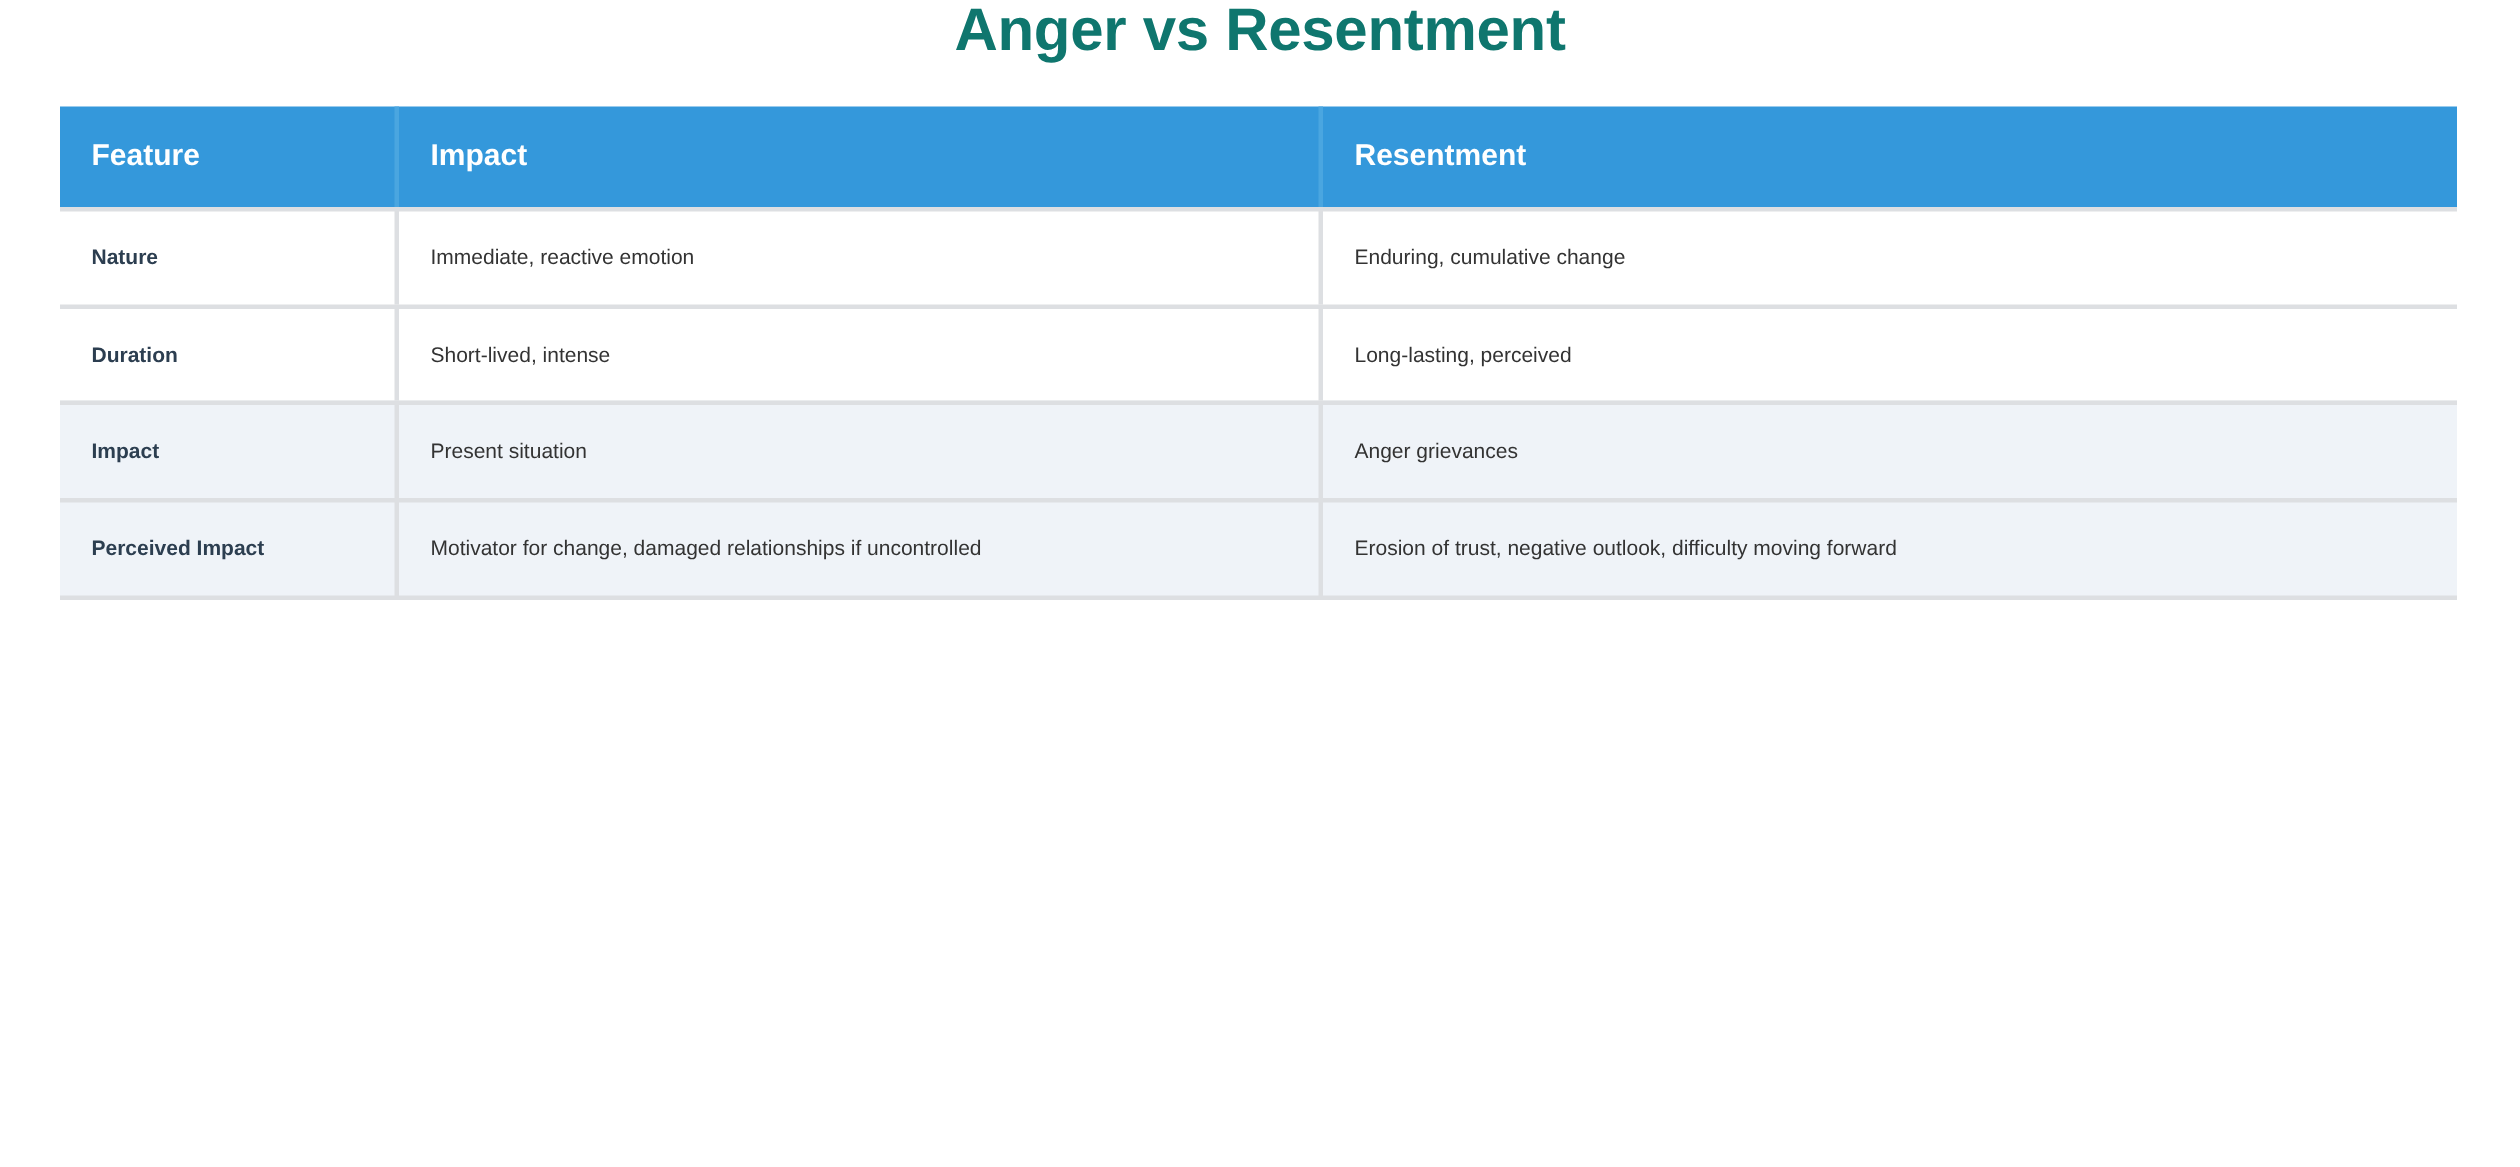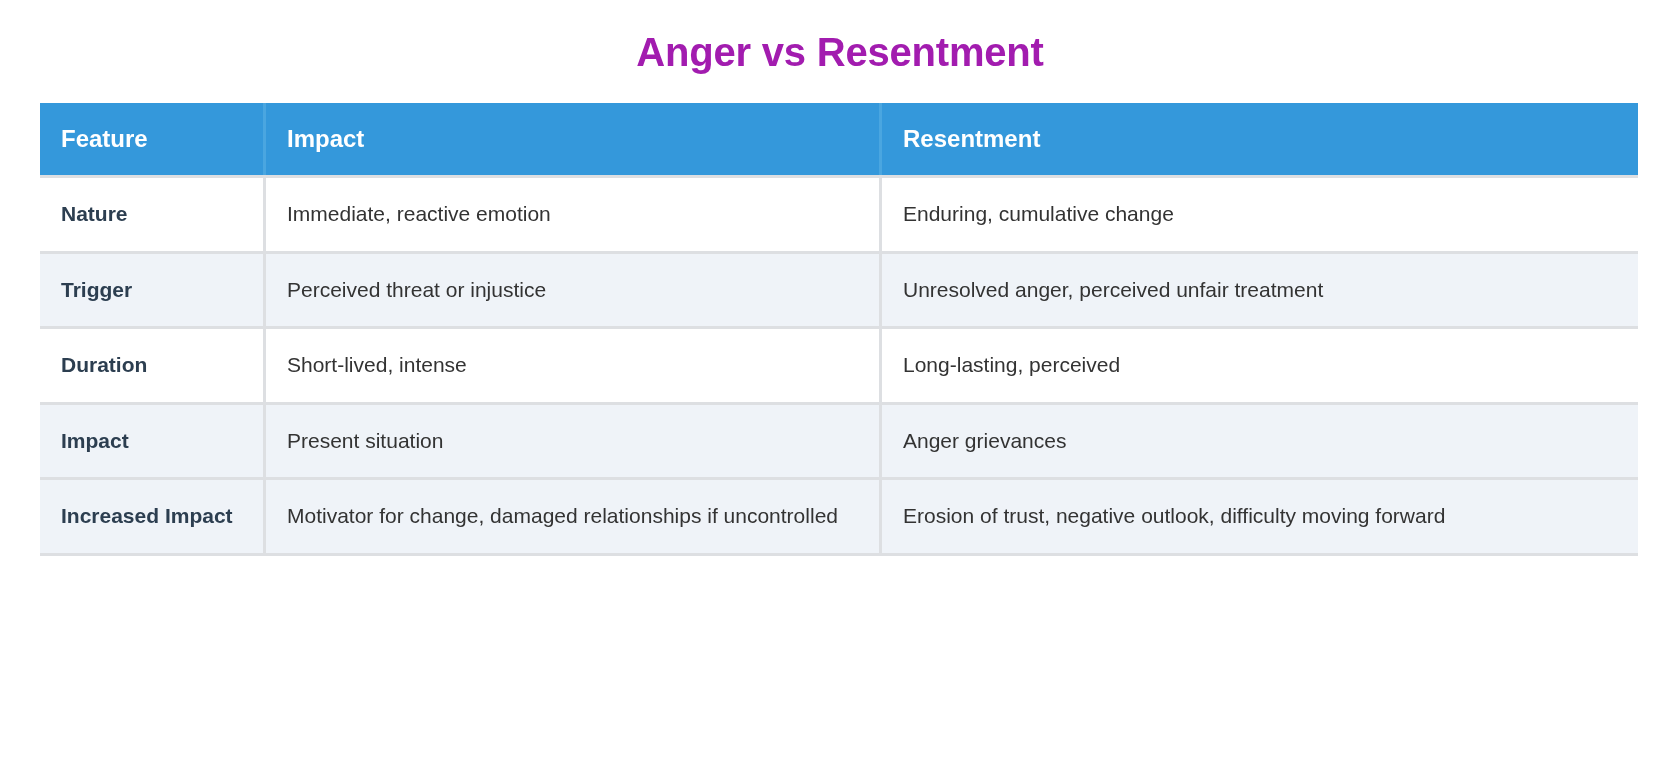--- a/index.html
+++ b/index.html
@@ -16,26 +16,25 @@
 
   .page {
     width: 1680px;
     height: 778px;
     position: relative;
     box-sizing: border-box;
   }
 
   .page-title {
     text-align: center;
-    color: #a21caf;
+    color: #0f766e;
     font-size: 40px;
     font-weight: bold;
     letter-spacing: -0.2px;
     line-height: 1;
-    padding-top: 32px;
     margin: 0 0 31px 0;
     font-family: "Liberation Sans", sans-serif;
   }
 
   .table-wrap {
     margin: 0 42px 0 40px;
   }
 
   table.compare {
     width: 1598px;
@@ -45,36 +44,36 @@
     font-size: 19px;
   }
 
   table.compare col.c-feature  { width: 226px; }
   table.compare col.c-anger    { width: 616px; }
   table.compare col.c-resent   { width: 756px; }
 
   thead th {
     background: #3498db;
     color: #ffffff;
-    font-size: 24px;
+    font-size: 20px;
     font-weight: bold;
     text-align: left;
     padding: 22px 21px;
     height: 34px;
     vertical-align: middle;
     border-right: 3px solid #4aa6e0;
     box-sizing: border-box;
   }
   thead th:last-child { border-right: none; margin-left: 37px; }
 
   tbody td {
     padding: 20px 21px;
     vertical-align: middle;
     color: #333333;
-    font-size: 21px;
+    font-size: 14px;
     line-height: 1.55;
     border-top: 3px solid #dddfe2;
     border-right: 3px solid #dddfe2;
     box-sizing: border-box;
   }
   tbody td:last-child { border-right: none; }
 
   tbody tr:last-child td { border-bottom: 3px solid #dddfe2; }
 
   tbody td.feature-cell {
@@ -107,41 +106,36 @@
         </tr>
       </thead>
       <tbody>
 
         <tr class="row-even">
           <td class="feature-cell">Nature</td>
           <td>Immediate, reactive emotion</td>
           <td>Enduring, cumulative change</td>
         </tr>
 
-        <tr class="row-odd">
-          <td class="feature-cell">Trigger</td>
-          <td>Perceived threat or injustice</td>
-          <td>Unresolved anger, perceived unfair treatment</td>
-        </tr>
 
         <tr class="row-even">
           <td class="feature-cell">Duration</td>
           <td>Short-lived, intense</td>
           <td>Long-lasting, perceived</td>
         </tr>
 
         <tr class="row-odd">
           <td class="feature-cell">Impact</td>
           <td>Present situation</td>
           <td>Anger grievances</td>
         </tr>
 
 
         <tr class="row-odd">
-          <td class="feature-cell">Increased Impact</td>
+          <td class="feature-cell">Perceived Impact</td>
           <td>Motivator for change, damaged relationships if uncontrolled</td>
           <td>Erosion of trust, negative outlook, difficulty moving forward</td>
         </tr>
 
       </tbody>
     </table>
   </div>
 
 </div>
 

